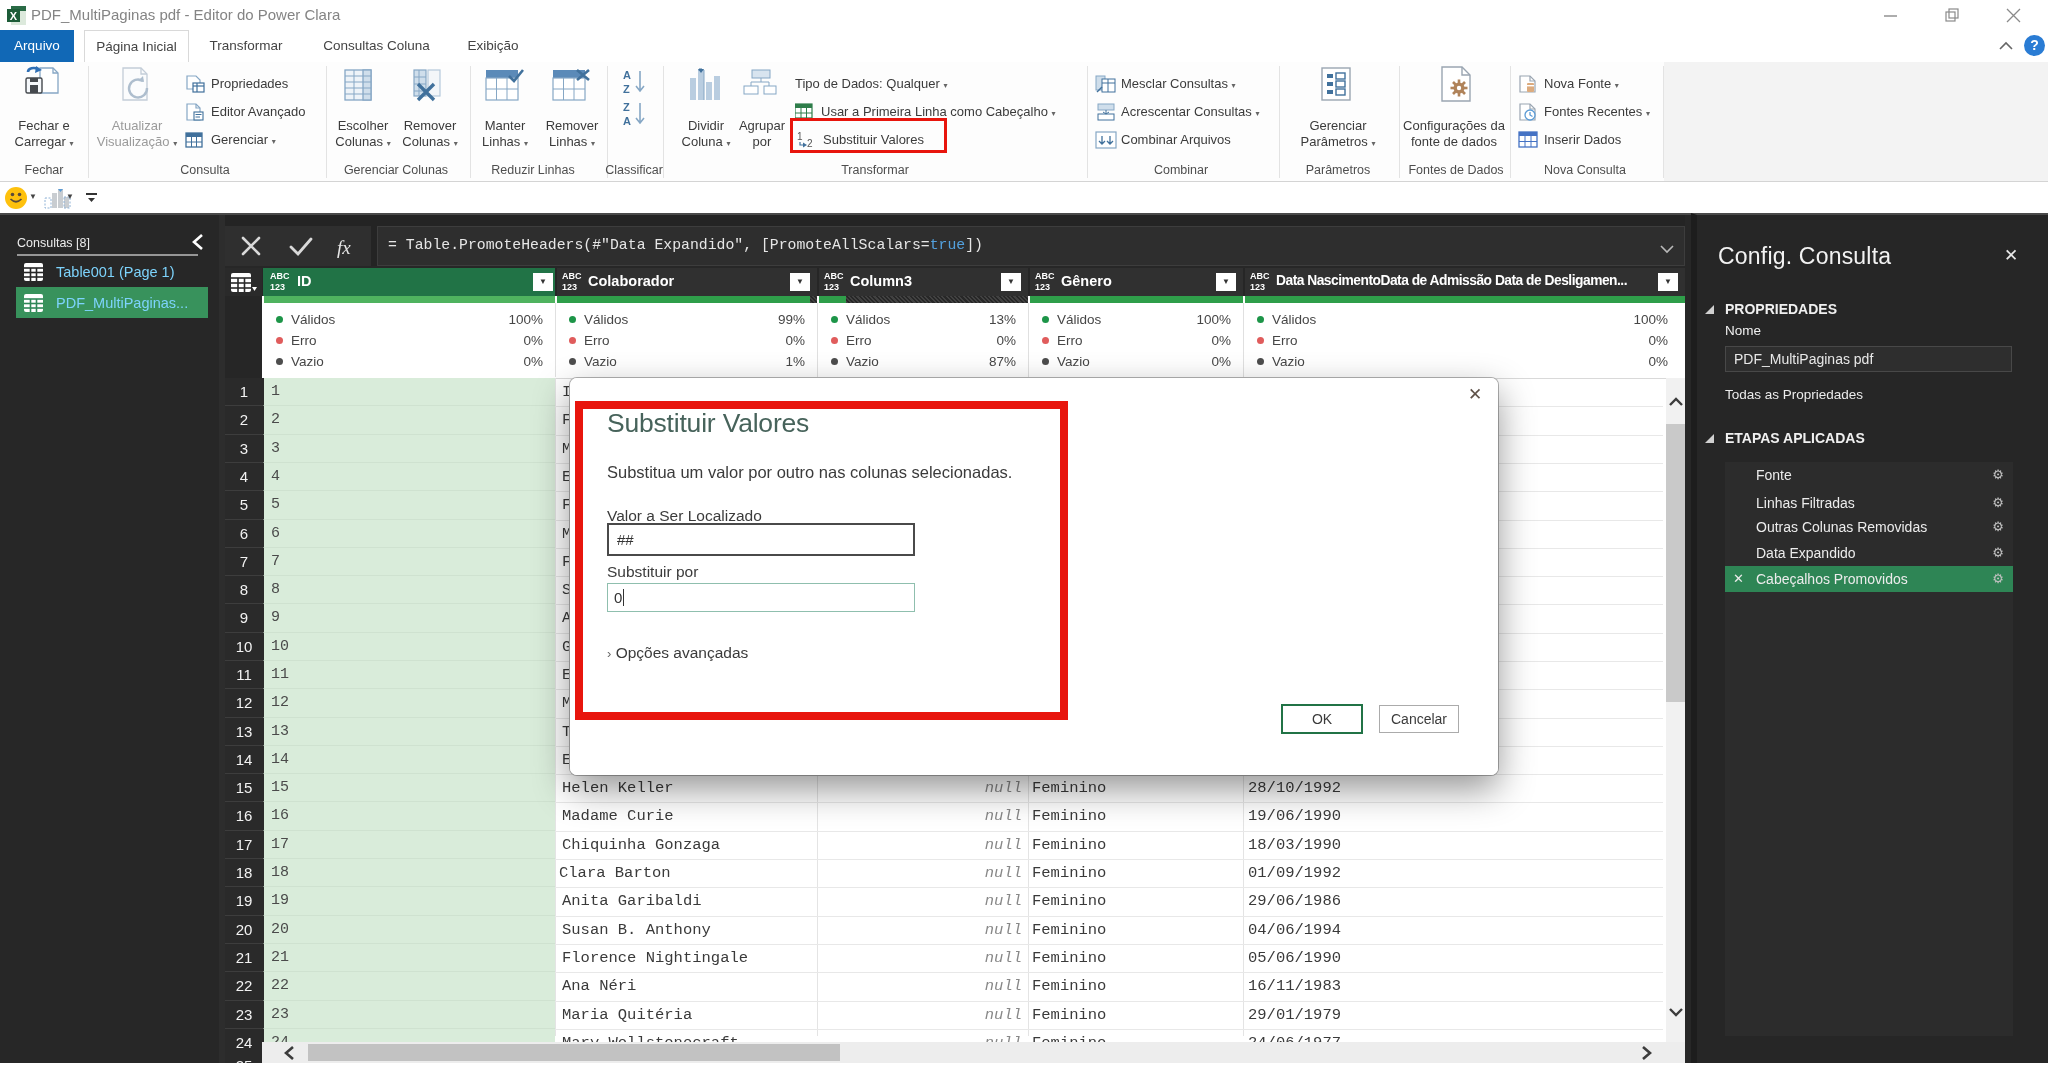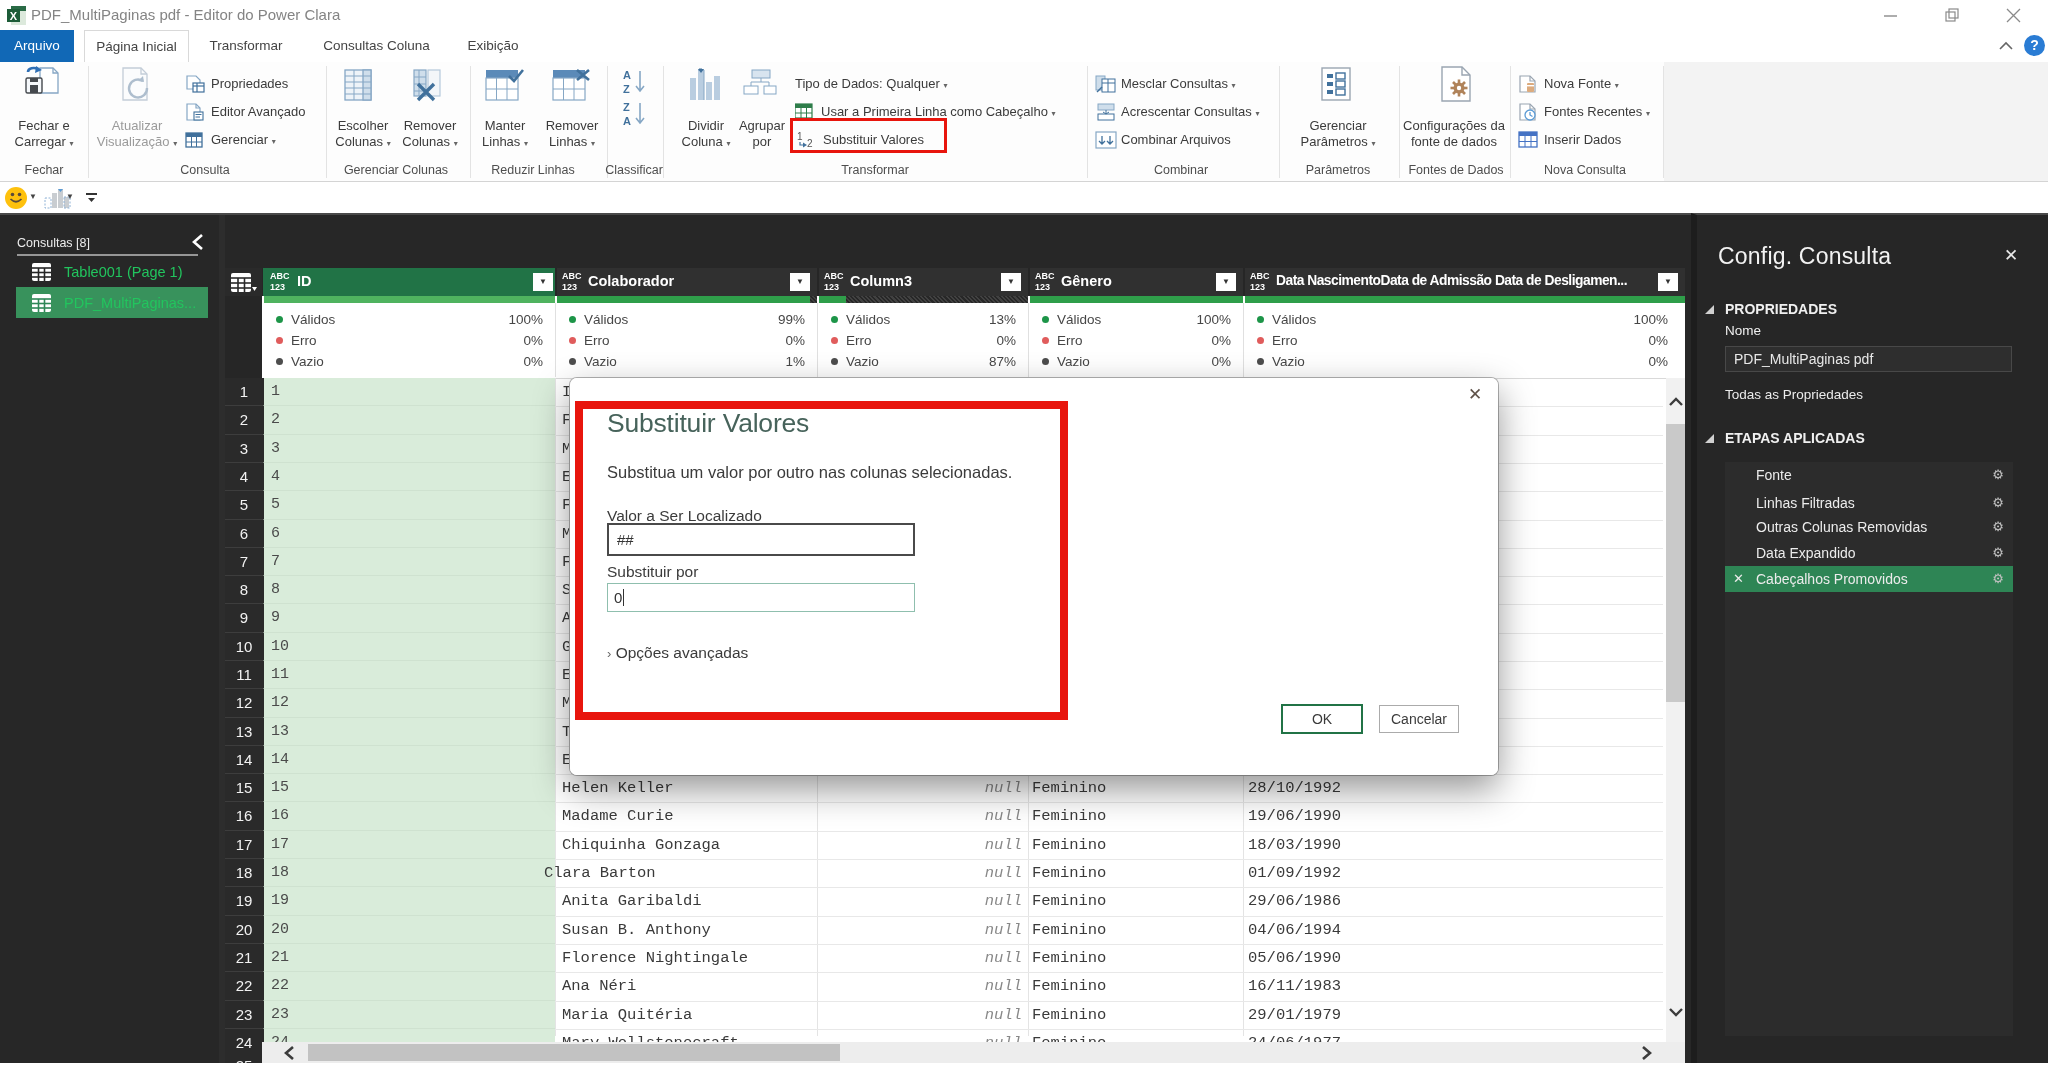--- a/index.html
+++ b/index.html
@@ -24,21 +24,21 @@
 .gray{color:#9b9b9b}
 .dd{color:#666;font-size:8px}
 
 #qat{position:absolute;left:0;top:183px;width:2048px;height:30px;background:#fff}
 
 #main{position:absolute;left:0;top:213px;width:2048px;height:850px;background:#272727;border-top:2px solid #4a4a4a}
 
 #lpane{position:absolute;left:0;top:213px;width:219px;height:850px;background:#272727;border-top:2px solid #4a4a4a}
 #lpane .hdr{position:absolute;left:17px;top:21px;font-size:12.5px;color:#ececec}
 #lpane .uline{position:absolute;left:17px;top:39px;width:181px;height:1.5px;background:#969696}
-.qitem{position:absolute;left:8px;width:219px;height:23px;color:#22c55e;font-size:14.5px;line-height:30px}
+.qitem{position:absolute;left:0;width:219px;height:23px;color:#7dd3fc;font-size:14.5px;line-height:30px}
 .qitem .ic{position:absolute;left:24px;top:6px}
 .qitem .t{position:absolute;left:56px}
 #qsel{position:absolute;left:16px;top:72px;width:192px;height:31px;background:#38925c}
 
 #vsplit{position:absolute;left:219px;top:213px;width:6px;height:850px;background:#2d2d2d;border-top:2px solid #4a4a4a}
 
 #fbar{position:absolute;left:225px;top:213px;width:1460px;height:53px;background:#242424;border-top:2px solid #4a4a4a}
 #fbar .icons{position:absolute;left:0px;top:11px;width:146px;height:40px;background:#2f2f2f}
 #fbar .fbox{position:absolute;left:152px;top:11px;width:1308px;height:40px;background:#2e2e2e;border:1px solid #3d3d3d}
 #fbar .ftext{position:absolute;left:10px;top:10px;font-family:"Liberation Mono",monospace;font-size:14.8px;color:#e6e6e6;white-space:pre}
@@ -400,20 +400,35 @@
             <line x1="0" y1="14" x2="19" y2="14"></line>
             <line x1="6.5" y1="5" x2="6.5" y2="18"></line>
             <line x1="12.5" y1="5" x2="12.5" y2="18"></line>
           </g>
         </svg>
   <div class="t">PDF_MultiPaginas...</div>
  </div>
 </div>
 <div id="vsplit"></div>
 
+<div id="fbar">
+ <div class="icons">
+  <svg width="146" height="40">
+   <path d="M18 12 L34 28 M34 12 L18 28" stroke="#d9d9d9" stroke-width="2.6" stroke-linecap="round"></path>
+   <path d="M66 21 L73 28 L86 13" stroke="#d9d9d9" stroke-width="2.8" fill="none" stroke-linecap="round"></path>
+   <text x="112" y="28" fill="#e8e8e8" font-size="19" font-style="italic" font-family="Liberation Serif">fx</text>
+  </svg>
+ </div>
+ <div class="fbox">
+  <div class="ftext">= Table.PromoteHeaders(#"Data Expandido", [PromoteAllScalars=<span style="color:#53a1de">true</span>])</div>
+  <svg style="position:absolute;right:9px;top:16px" width="16" height="12">
+          <path d="M2 3 L8 9 L14 3" fill="none" stroke="#b9b9b9" stroke-width="1.6"></path>
+        </svg>
+ </div>
+</div>
 
 <div id="grid">
  <div id="hdrstrip"></div>
  <div style="position:absolute;left:0;top:28px;width:37px;height:83px;background:#262626"></div>
 
  <div class="hcell" style="left:0;width:37px;background:#2a2a2a">
   <svg style="position:absolute;left:6px;top:5px" width="26" height="20">
    <rect x="0" y="0" width="20" height="19" rx="2" fill="#fff"></rect>
    <g stroke="#2a2a2a" stroke-width="1.6">
             <line x1="0" y1="5" x2="20" y2="5"></line>
@@ -576,21 +591,21 @@
 <div class="rline" style="top:831.0px"></div>
 <div class="gut" style="top:831.0px;height:28.0px">17</div>
 <div class="idc" style="top:831.0px;height:28.0px">17</div>
 <div class="cell" style="left:562px;top:831.0px;height:28.0px;width:250px">Chiquinha Gonzaga</div>
 <div class="cell nul" style="left:819px;top:831.0px;height:28.0px;width:203px">null</div>
 <div class="cell" style="left:1032px;top:831.0px;height:28.0px;width:200px">Feminino</div>
 <div class="cell" style="left:1248px;top:831.0px;height:28.0px;width:200px">18/03/1990</div>
 <div class="rline" style="top:859.0px"></div>
 <div class="gut" style="top:859.0px;height:28.0px">18</div>
 <div class="idc" style="top:859.0px;height:28.0px">18</div>
-<div class="cell" style="left:544px;top:859.0px;height:28.0px;width:250px">Clara Barton</div>
+<div class="cell" style="left:559px;top:859.0px;height:28.0px;width:250px">Clara Barton</div>
 <div class="cell nul" style="left:819px;top:859.0px;height:28.0px;width:203px">null</div>
 <div class="cell" style="left:1032px;top:859.0px;height:28.0px;width:200px">Feminino</div>
 <div class="cell" style="left:1248px;top:859.0px;height:28.0px;width:200px">01/09/1992</div>
 <div class="rline" style="top:887.0px"></div>
 <div class="gut" style="top:887.0px;height:29.0px">19</div>
 <div class="idc" style="top:887.0px;height:29.0px">19</div>
 <div class="cell" style="left:562px;top:887.0px;height:29.0px;width:250px">Anita Garibaldi</div>
 <div class="cell nul" style="left:819px;top:887.0px;height:29.0px;width:203px">null</div>
 <div class="cell" style="left:1032px;top:887.0px;height:29.0px;width:200px">Feminino</div>
 <div class="cell" style="left:1248px;top:887.0px;height:29.0px;width:200px">29/06/1986</div>

